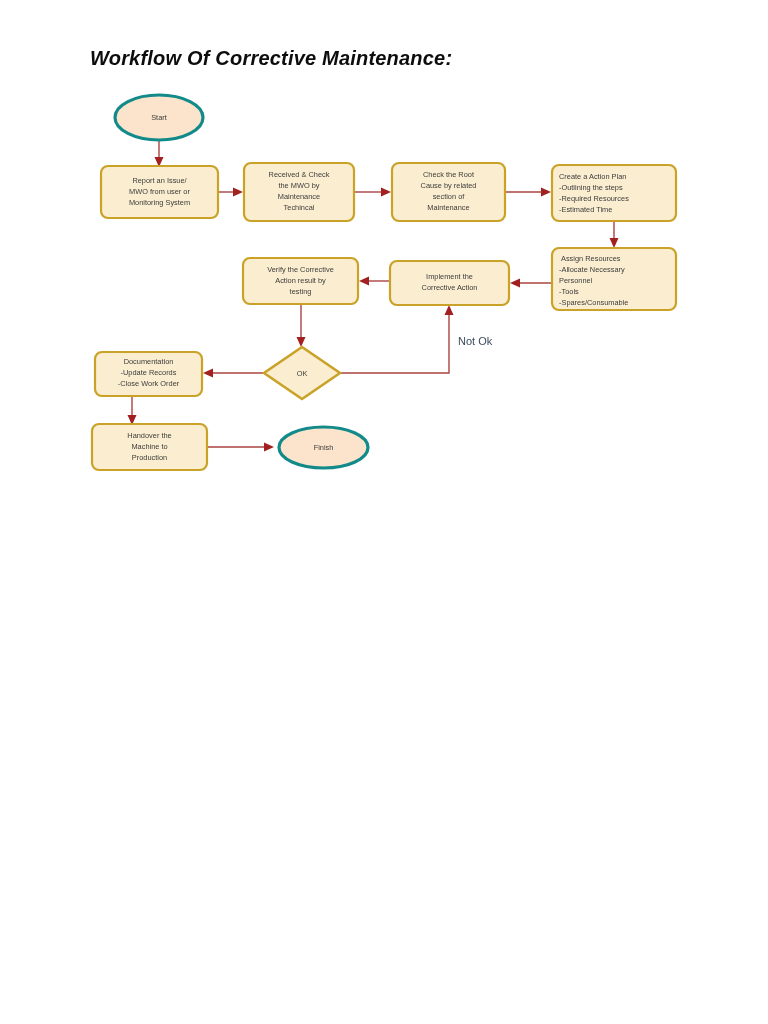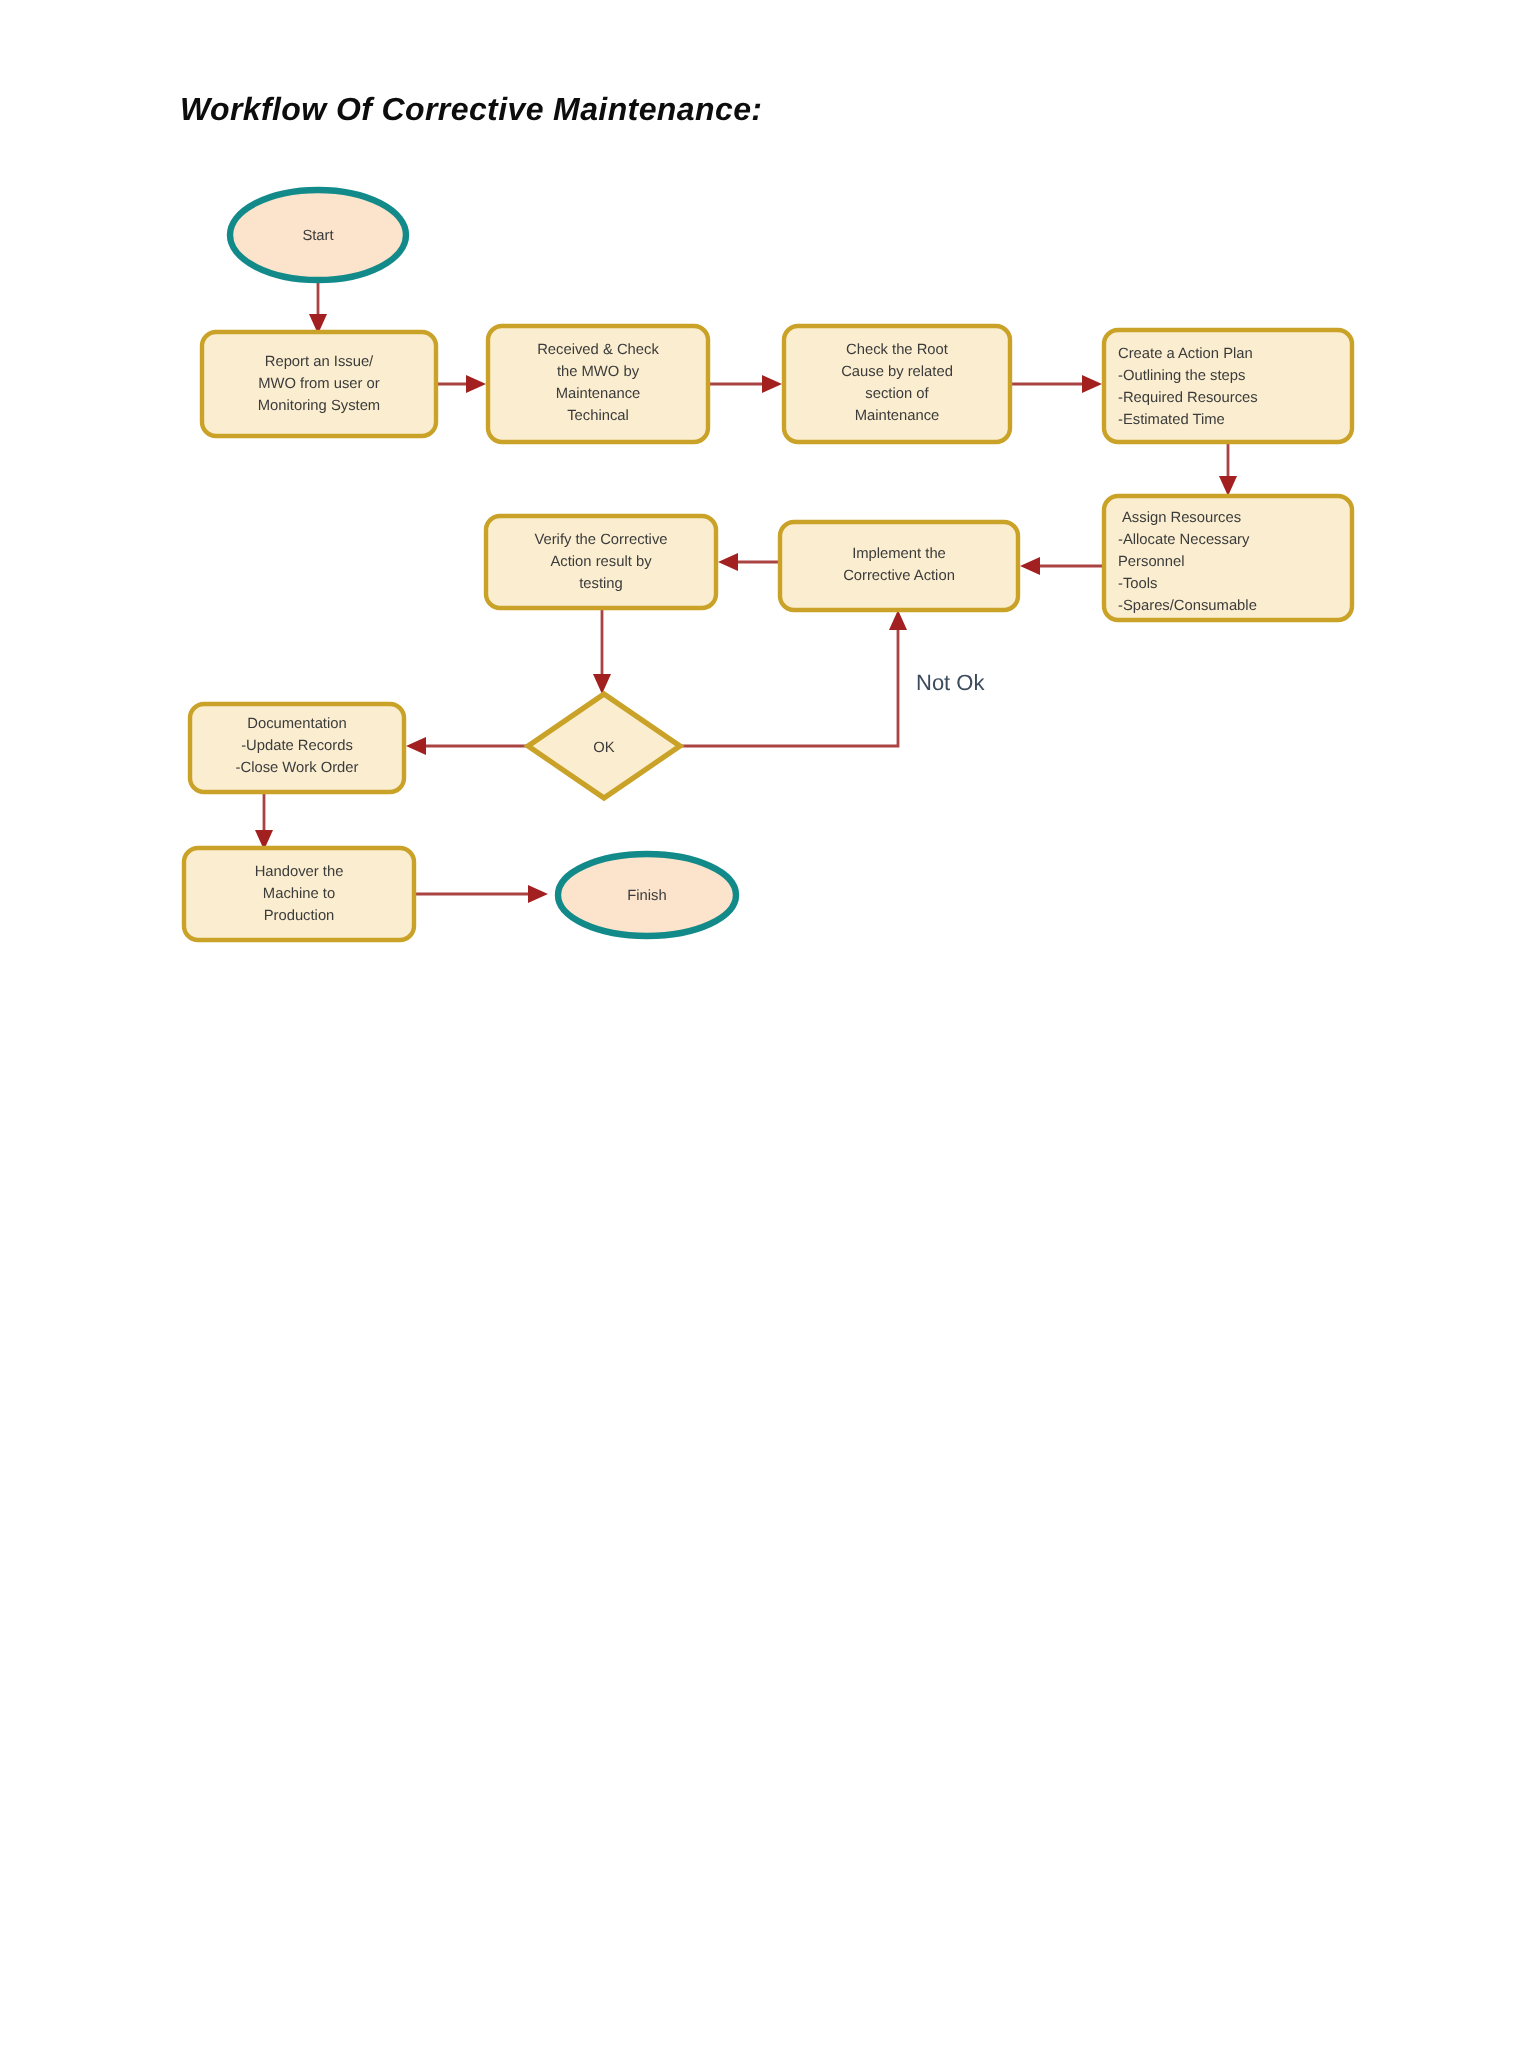--- a/index.html
+++ b/index.html
@@ -17,21 +17,21 @@
   #page {
     position: absolute;
     inset: 0;
     background: #ffffff;
   }
   #doc-title {
     position: absolute;
     left: 90px;
     top: 47px;
     font-family: "Liberation Sans", sans-serif;
-    font-size: 16px;
+    font-size: 20px;
     font-weight: bold;
     font-style: italic;
     color: #0d0d0d;
     letter-spacing: 0.2px;
     white-space: nowrap;
   }
   #flow-canvas {
     position: absolute;
     left: 0;
     top: 0;

